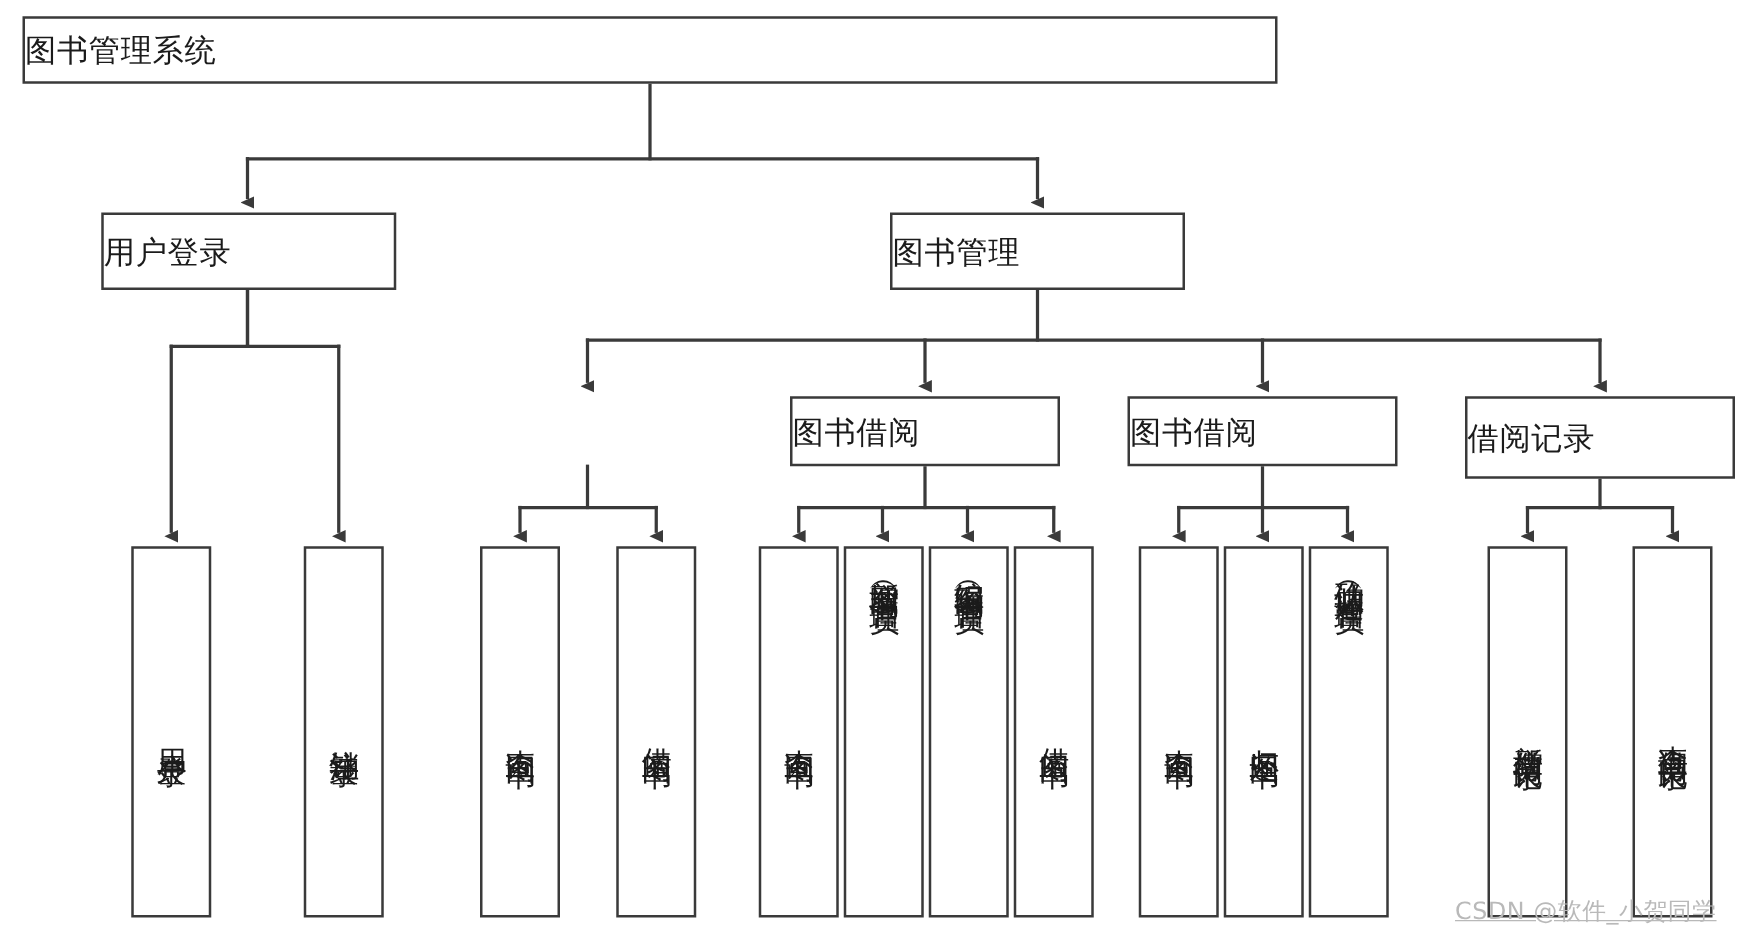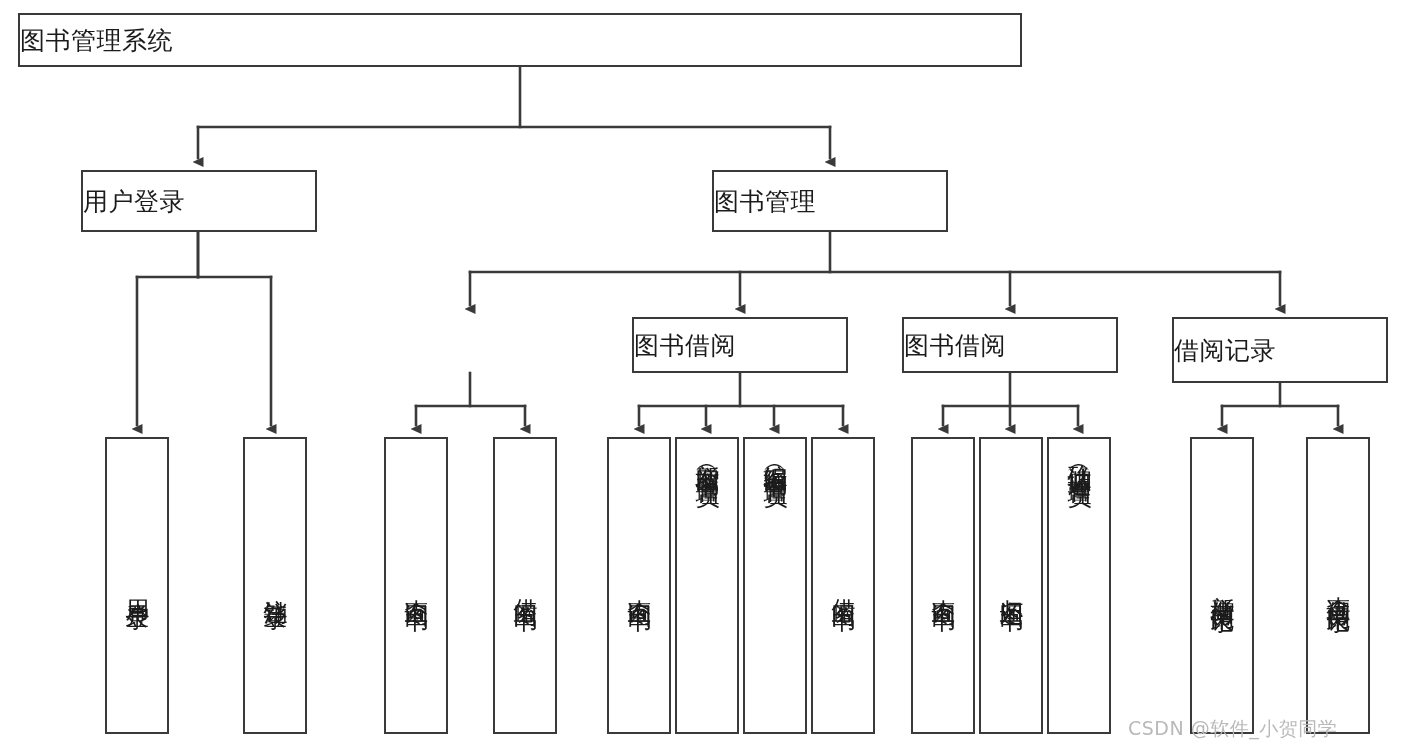--- a/index.html
+++ b/index.html
@@ -187,15 +187,15 @@
     <span class="lbl">确认归还（管理员）</span>
   </div>
 
   <div class="node vertical centered" style="left:1190px; top:437px; width:64px; height:297px;">
     <span class="lbl">新增借阅记录</span>
   </div>
   <div class="node vertical centered" style="left:1306px; top:437px; width:64px; height:297px;">
     <span class="lbl">查询借阅记录</span>
   </div>
 
-  <div class="watermark" style="left:1128px; top:716px;">CSDN @软件_小贺同学</div>
+  <div class="watermark" style="left:1164px; top:716px;text-decoration:underline;">CSDN @软件_小贺同学</div>
 
 </div>
 
 </body></html>

